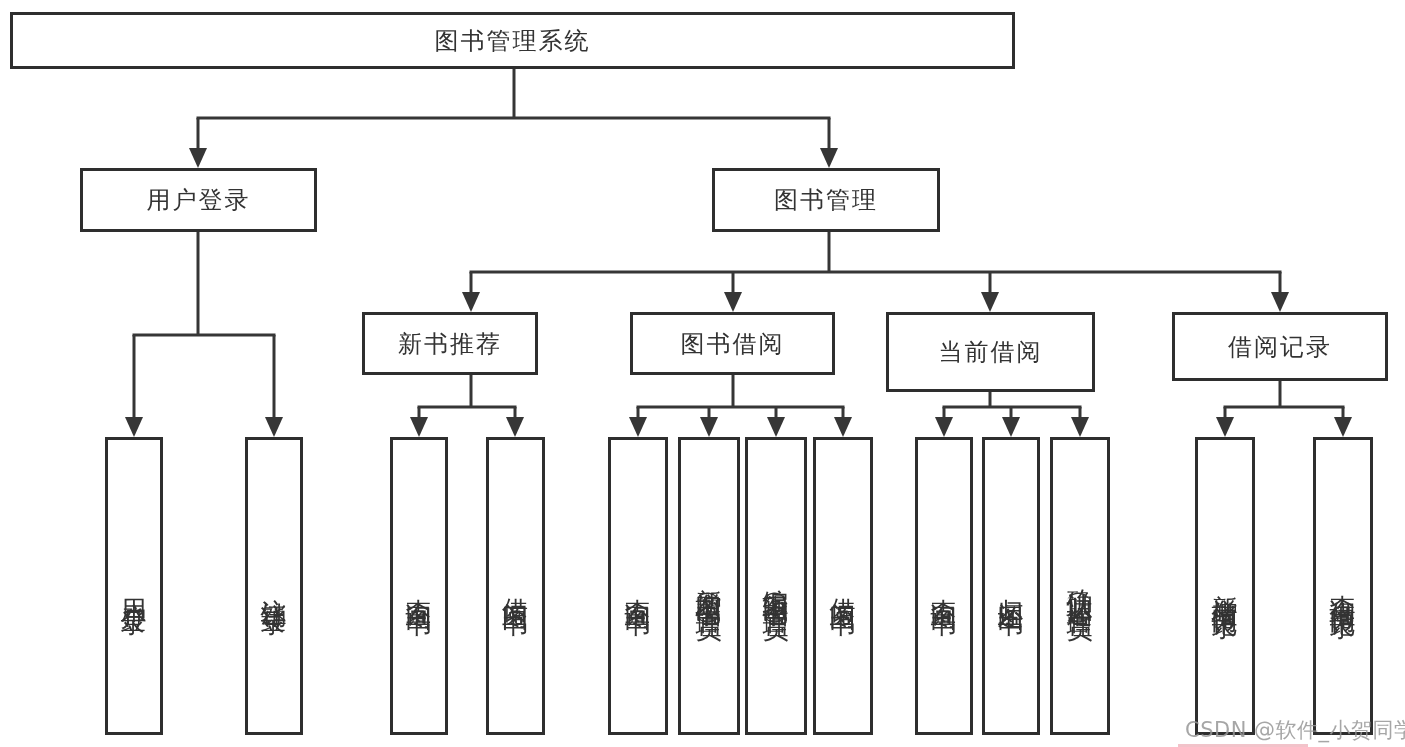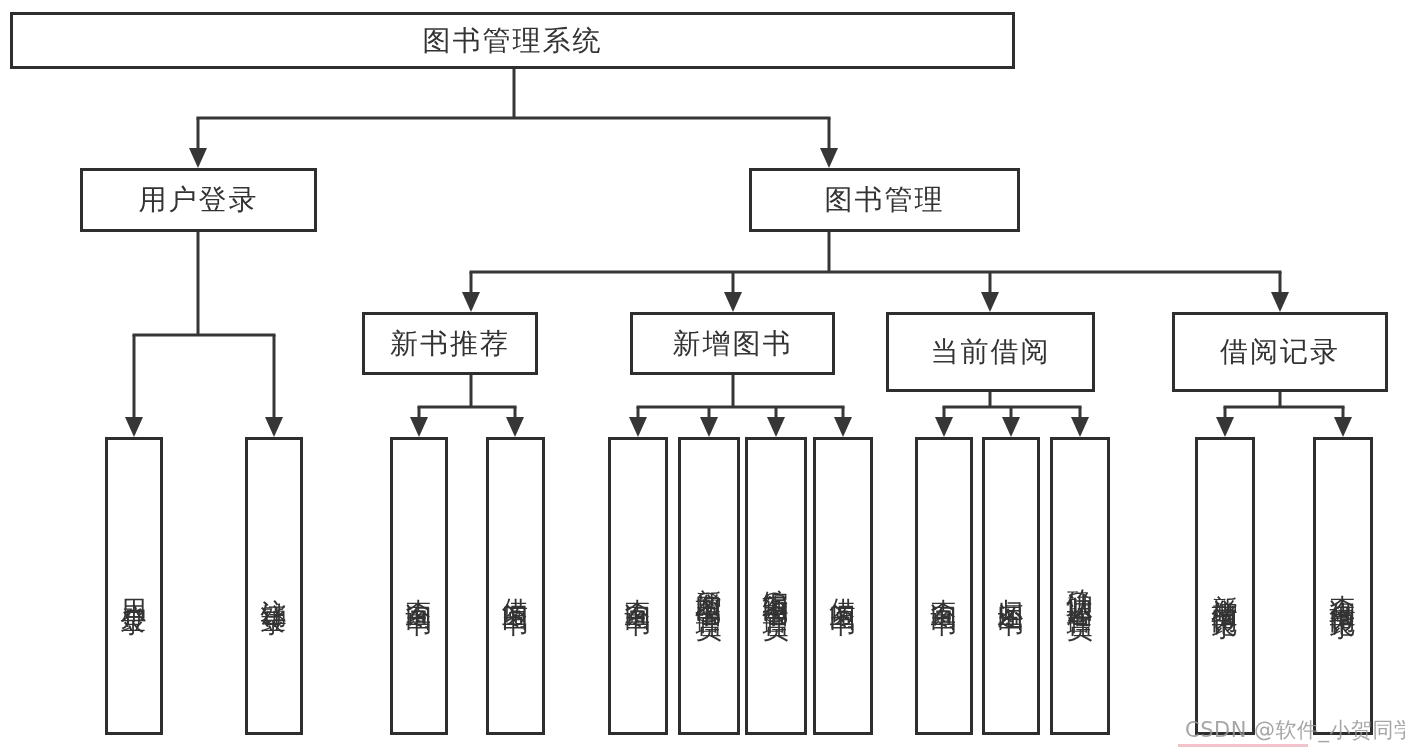--- a/index.html
+++ b/index.html
@@ -15,21 +15,21 @@
     box-sizing:border-box;
     background:#ffffff;
     border:3px solid #2e2e2e;
     display:flex;
     align-items:center;
     justify-content:center;
     color:#333333;
     z-index:2;
   }
   .node.h span{
-    font-size:28px;
+    font-size:24px;
     letter-spacing:2px;
     white-space:nowrap;
   }
   .node.v span{
     writing-mode:vertical-rl;
     text-orientation:mixed;
     font-size:26px;
     letter-spacing:4px;
     line-height:1;
   }
@@ -125,34 +125,34 @@
     </g>
   </svg>
 
   <div class="node h" style="left:10px;top:12px;width:1005px;height:57px">
     <span>图书管理系统</span>
   </div>
 
   <div class="node h" style="left:80px;top:168px;width:237px;height:64px">
     <span>用户登录</span>
   </div>
-  <div class="node h" style="left:749px;top:168px;width:271px;height:64px">
+  <div class="node h" style="left:712px;top:168px;width:228px;height:64px">
     <span>图书管理</span>
   </div>
 
   <div class="node h" style="left:362px;top:312px;width:176px;height:63px">
     <span>新书推荐</span>
   </div>
   <div class="node h" style="left:630px;top:312px;width:205px;height:63px">
-    <span>新增图书</span>
+    <span>图书借阅</span>
   </div>
   <div class="node h" style="left:886px;top:312px;width:209px;height:80px">
     <span>当前借阅</span>
   </div>
-  <div class="node h" style="left:1172px;top:312px;width:216px;height:80px">
+  <div class="node h" style="left:1172px;top:312px;width:216px;height:69px">
     <span>借阅记录</span>
   </div>
 
   <div class="node v" style="left:105px;top:437px;width:58px;height:298px">
     <span>用户登录</span>
   </div>
   <div class="node v" style="left:245px;top:437px;width:58px;height:298px">
     <span>注销登录</span>
   </div>
 

